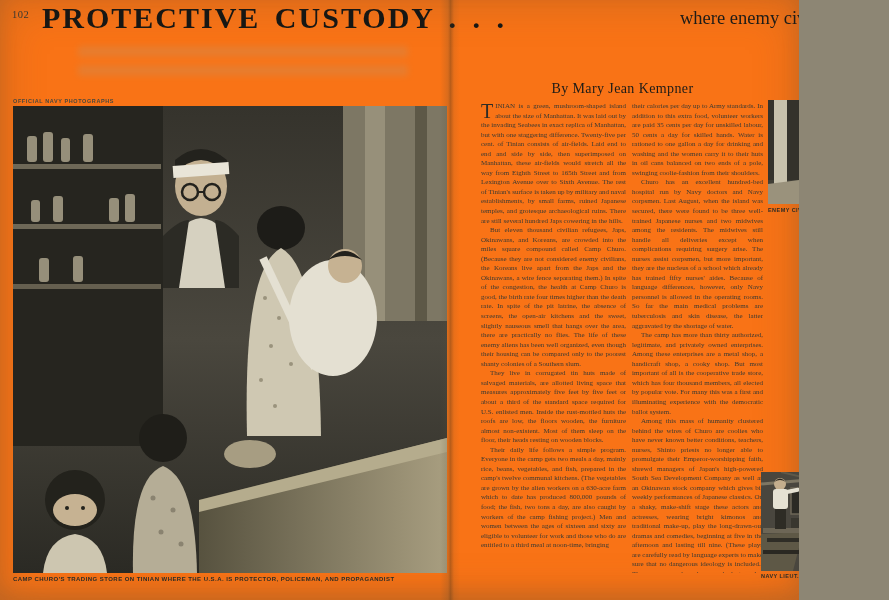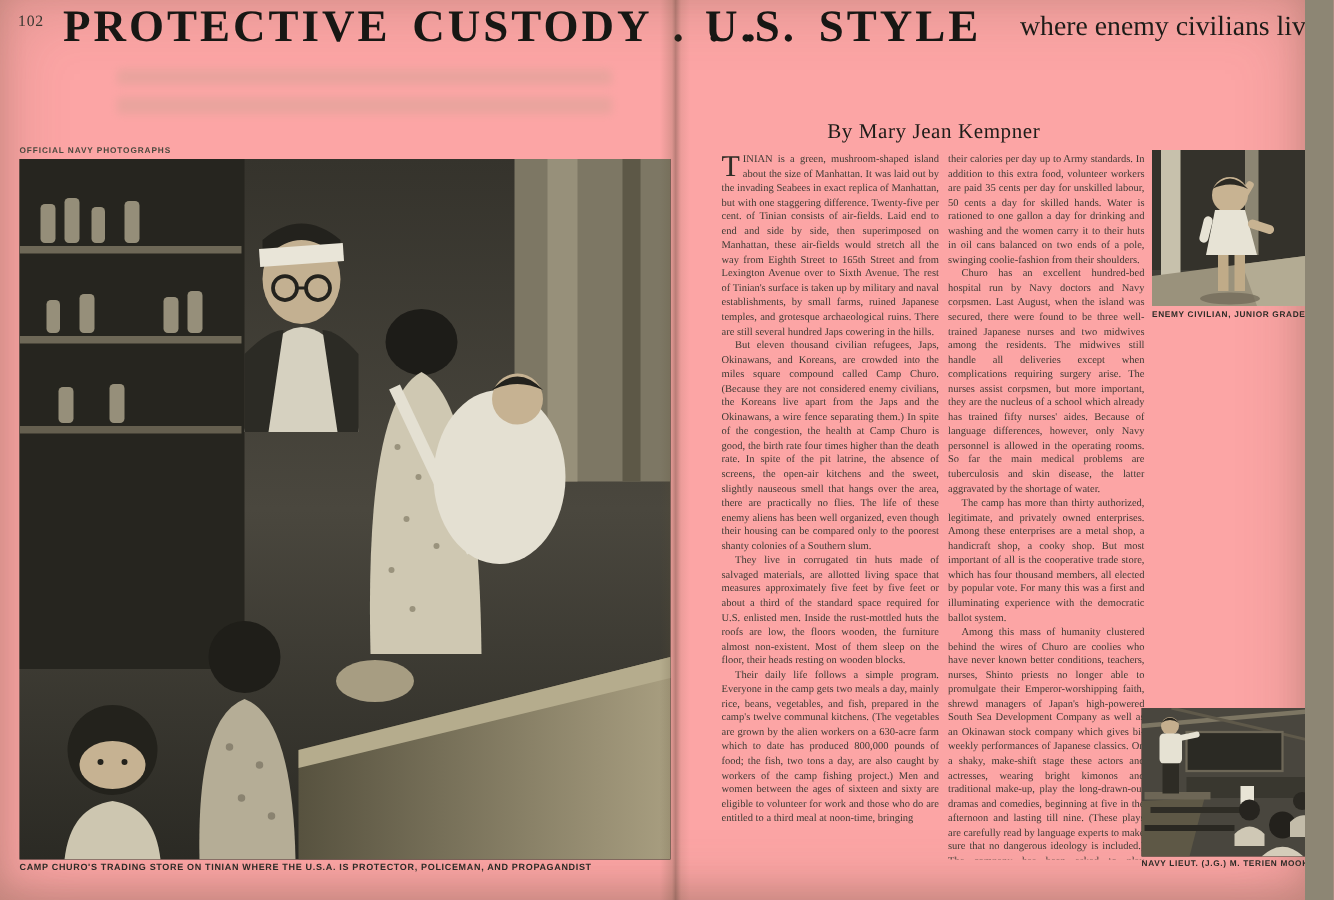--- a/index.html
+++ b/index.html
@@ -1,18 +1,18 @@
 <!DOCTYPE html>
 <html><head>
 <meta charset="utf-8">
 <style>
   html,body{margin:0;padding:0;background:#8d8674;}
   .spread{
-    position:relative;width:870px;height:600px;overflow:hidden;
-    background:#fca5a5;
+    position:relative;width:799px;height:600px;overflow:hidden;
+    background:#f97316;
     box-shadow:inset 0 0 45px rgba(92,80,55,.28), inset 0 -8px 18px rgba(92,80,55,.18);
     font-family:"Liberation Serif", serif;color:#24231f;
   }
   .pagenum{position:absolute;font-size:10.5px;letter-spacing:.5px;color:#3a3831;}
   .headline{
     position:absolute;font-weight:700;font-size:30px;letter-spacing:2px;word-spacing:5px;
     color:#171714;text-align:center;white-space:nowrap;
   }
   .standfirst{
     position:absolute;left:680px;top:7px;width:208px;font-size:18.5px;line-height:22px;
@@ -155,21 +155,20 @@
       <polygon points="186,394 434,332 434,467 186,467" fill="url(#lgCounter)"></polygon>
       <polygon points="186,394 434,332 434,346 186,406" fill="#b5ac8d"></polygon>
       <ellipse cx="237" cy="348" rx="26" ry="14" fill="#a79d82"></ellipse>
     </svg>
   </figure>
 
   <div class="caption" style="left:13px;top:576px;">CAMP CHURO'S TRADING STORE ON TINIAN WHERE THE U.S.A. IS PROTECTOR, POLICEMAN, AND PROPAGANDIST</div>
 
   <div class="gutter"></div>
 
-  <h1 class="headline" style="left:470px;top:1px;width:160px;margin:0;">U.S. STYLE</h1>
 
   <div class="standfirst">
     <div>where enemy civilians live</div>
   </div>
 
   <div class="pagenum" style="left:870px;top:9px;">103</div>
 
   <div class="byline">By Mary Jean Kempner</div>
 
   <div class="col col-1">

